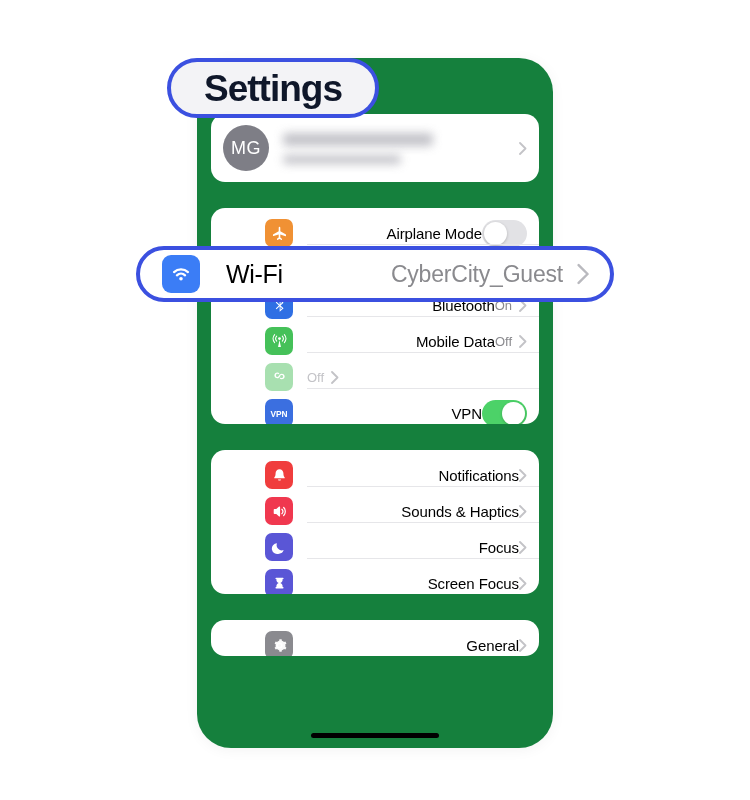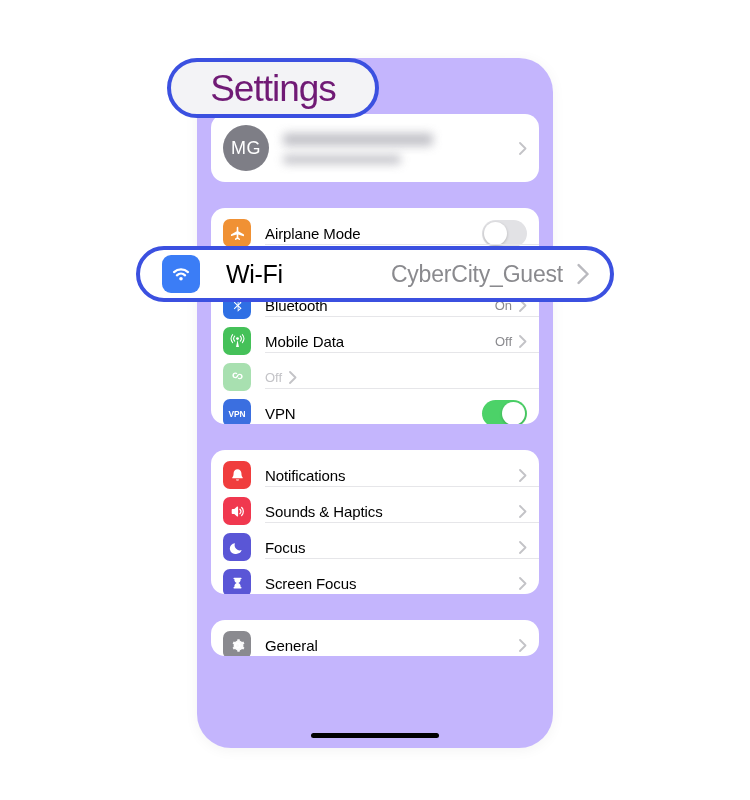--- a/index.html
+++ b/index.html
@@ -15,24 +15,25 @@
     overflow: hidden;
   }
 
   
   #phone-frame {
     position: absolute;
     left: 197px;
     top: 58px;
     width: 356px;
     height: 690px;
-    background: #c4b5fd;
+    background: #15803d;
     border-radius: 34px 34px 34px 34px;
     overflow: hidden;
     box-shadow: 0 2px 14px rgba(0,0,0,0.05);
+    text-align: right;
   }
 
   .screen-scroll {
     position: absolute;
     inset: 0;
     padding: 0 14px;
     box-sizing: border-box;
   }
 
   
@@ -43,20 +44,21 @@
     margin-bottom: 26px;
   }
 
   .row {
     display: flex;
     align-items: center;
     height: 36px;
     padding: 14px 12px 0 12px;
     position: relative;
     box-sizing: border-box;
+    margin-left: 42px;
   }
   .row + .row::before {
     content: "";
     position: absolute;
     left: 54px;
     right: 0;
     top: 0;
     height: 1px;
     background: #e6e6e9;
   }
@@ -175,22 +177,22 @@
     border-radius: 32px;
     background: #f3f3f6;
     display: flex;
     align-items: center;
     justify-content: center;
     box-sizing: border-box;
     z-index: 20;
   }
   #settings-callout .title {
     font-size: 37px;
-    font-weight: normal;
-    color: #701a75;
+    font-weight: bold;
+    color: #0f172a;
     letter-spacing: -1px;
     line-height: 1;
     text-align: right;
   }
 
   
   #wifi-callout {
     position: absolute;
     left: 136px;
     top: 246px;

